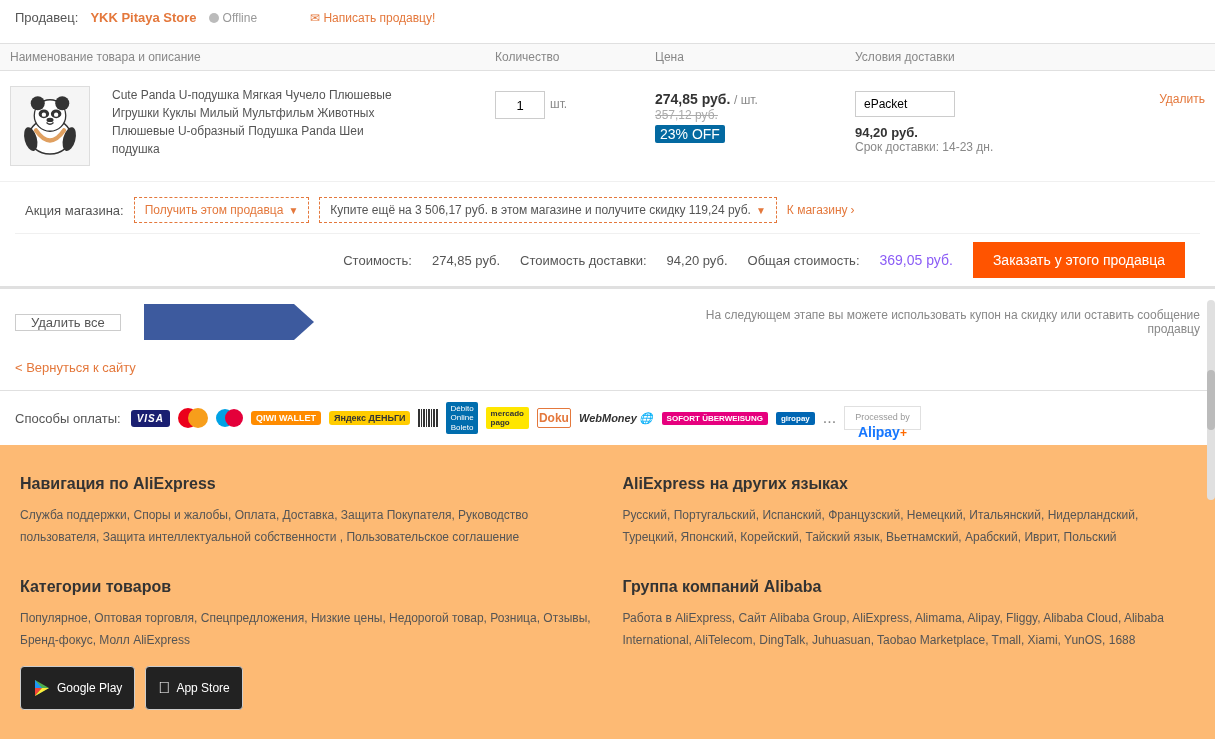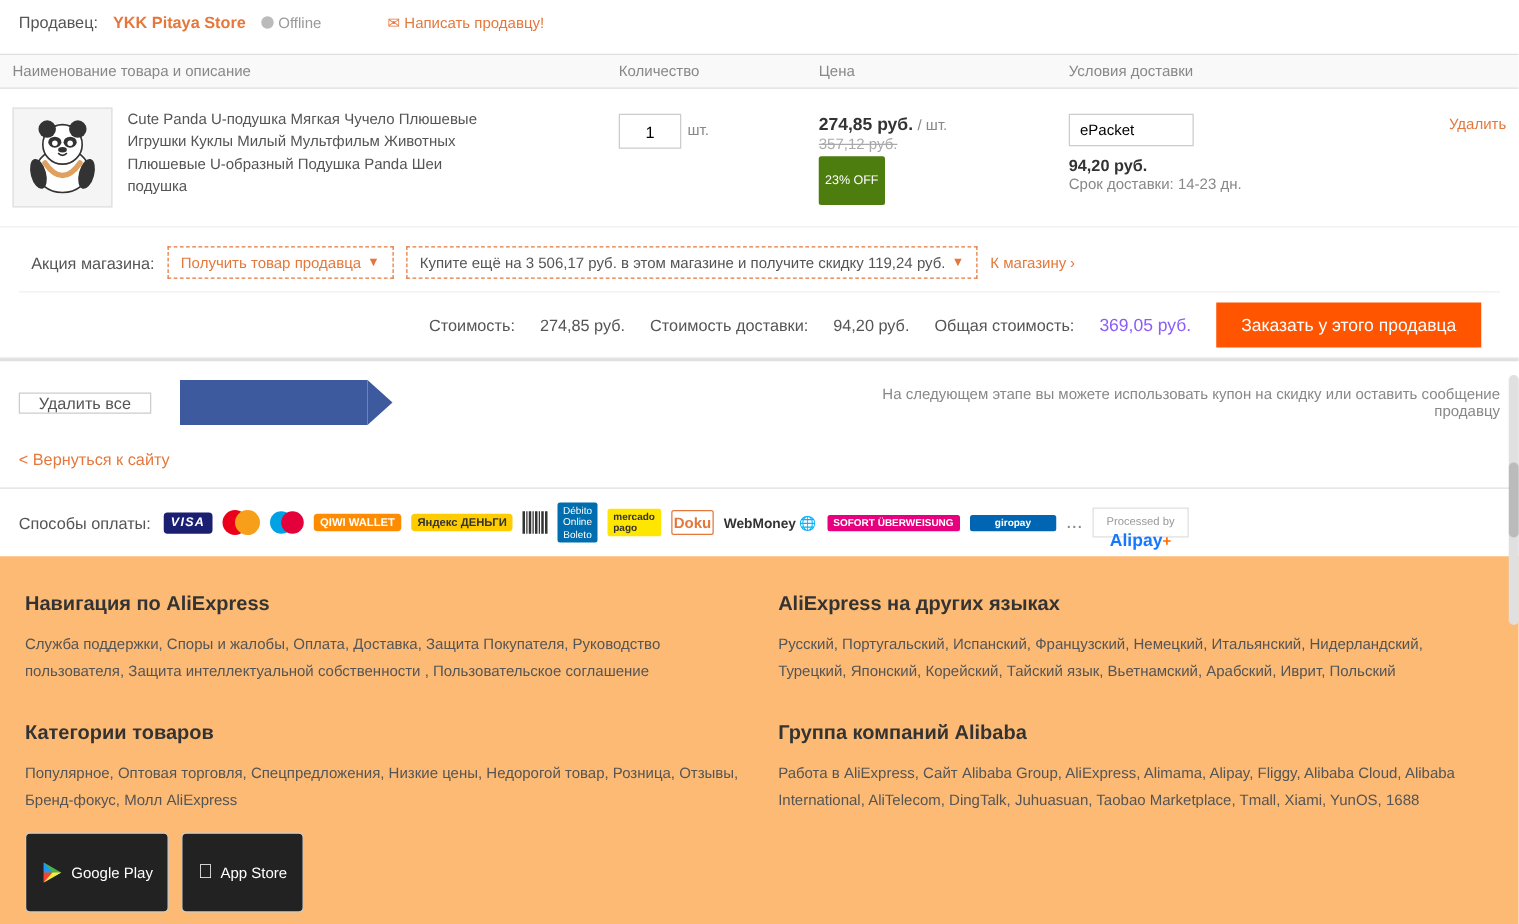--- a/index.html
+++ b/index.html
@@ -8,33 +8,33 @@
     .top-section { background: #fff; padding: 10px 15px; border-bottom: 1px solid #e0e0e0; }
     .seller-row { display: flex; align-items: center; gap: 12px; margin-bottom: 8px; font-size: 13px; color: #555; }
     .seller-name { color: #e4783c; font-weight: bold; }
     .offline-badge { display: flex; align-items: center; gap: 4px; color: #999; font-size: 12px; }
     .offline-dot { width: 10px; height: 10px; border-radius: 50%; background: #bbb; display: inline-block; }
     .write-seller { color: #e4783c; font-size: 12px; display: flex; align-items: center; gap: 4px; padding-left: 41px; }
 
     .table-header { display: grid; grid-template-columns: 1fr 160px 200px 250px 100px; padding: 6px 10px; background: #f9f9f9; border-bottom: 1px solid #e0e0e0; font-size: 12px; color: #888; }
 
     .product-row { display: grid; grid-template-columns: 1fr 160px 200px 250px 100px; padding: 15px 10px; border-bottom: 1px solid #f0f0f0; align-items: start; }
-    .product-info { display: flex; gap: 12px; }
+    .product-info { display: flex; gap: 22px; }
     .product-img { width: 80px; height: 80px; background: #f5f5f5; border: 1px solid #ddd; display: flex; align-items: center; justify-content: center; flex-shrink: 0; overflow: hidden; }
     .panda-svg { width: 70px; height: 70px; }
     .product-title { font-size: 12px; color: #555; line-height: 1.5; max-width: 300px; }
 
     .qty-cell { display: flex; align-items: flex-start; gap: 5px; padding-top: 5px; }
     .qty-input { width: 50px; height: 28px; border: 1px solid #ccc; text-align: center; font-size: 13px; }
     .qty-unit { font-size: 12px; color: #888; padding-top: 6px; }
 
     .price-cell { padding-top: 5px; }
     .current-price { font-size: 14px; font-weight: bold; color: #333; }
     .original-price { font-size: 12px; color: #aaa; text-decoration: line-through; }
-    .discount-badge { background: #4d7c0f; color: #fff; font-size: 10px; padding: 14px 5px; border-radius: 2px; display: inline-block; margin-top: 3px; }
+    .discount-badge { background: #0369a1; color: #fff; font-size: 14px; padding: 1px 5px; border-radius: 2px; display: inline-block; margin-top: 3px; }
     .price-per { font-size: 12px; color: #888; }
 
     .delivery-cell { padding-top: 5px; }
     .delivery-select-wrap { position: relative; display: inline-block; }
     .delivery-select { padding: 5px 20px 5px 8px; border: 1px solid #ccc; font-size: 12px; background: #fff; appearance: none; cursor: pointer; min-width: 100px; }
     .delivery-price-row { font-size: 13px; color: #333; font-weight: bold; margin-top: 8px; }
     .delivery-days { font-size: 12px; color: #888; }
 
     .delete-cell { text-align: right; padding-top: 5px; }
     .delete-link { color: #e4783c; font-size: 12px; cursor: pointer; text-decoration: none; }
@@ -77,35 +77,35 @@
     .maestro-c1 { width: 18px; height: 18px; border-radius: 50%; background: #00a2e5; }
     .maestro-c2 { width: 18px; height: 18px; border-radius: 50%; background: #e4003a; margin-left: -9px; }
     .qiwi-box { background: #ff8c00; color: #fff; font-size: 9px; font-weight: bold; padding: 2px 5px; border-radius: 3px; }
     .yandex-box { background: #ffcc00; color: #333; font-size: 9px; font-weight: bold; padding: 2px 5px; border-radius: 3px; }
     .barcode-icon { display: flex; gap: 1px; align-items: center; }
     .bar { width: 2px; height: 18px; background: #333; }
     .bar.thin { width: 1px; }
     .debito-box { background: #006dae; color: #fff; font-size: 8px; padding: 2px 4px; border-radius: 2px; line-height: 1.2; text-align: center; }
     .mercado-box { background: #ffe600; color: #333; font-size: 8px; font-weight: bold; padding: 2px 5px; border-radius: 2px; }
     .doku-box { color: #e4783c; font-size: 12px; font-weight: bold; border: 1px solid #e4783c; padding: 2px 1px; border-radius: 2px; }
-    .webmoney-box { color: #333; font-size: 11px; font-weight: bold; }
+    .webmoney-box { color: #333; font-size: 11px; font-weight: bold; font-style: italic; }
     .sofort-box { background: #e6007e; color: #fff; font-size: 8px; font-weight: bold; padding: 2px 5px; border-radius: 2px; }
-    .giropay-box { background: #0066b3; color: #fff; font-size: 8px; font-weight: bold; padding: 2px 20px; border-radius: 2px; }
+    .giropay-box { background: #0066b3; color: #fff; font-size: 8px; font-weight: bold; padding: 2px 5px; border-radius: 2px; }
     .more-icon { font-size: 16px; color: #888; }
     .alipay-box { border: 1px solid #e0e0e0; padding: 5px 10px; display: flex; flex-direction: column; align-items: center; gap: 2px; }
     .processed-by { font-size: 9px; color: #999; }
     .alipay-text { font-size: 14px; font-weight: bold; color: #1677ff; }
     .alipay-plus { color: #ff6a00; font-size: 12px; }
 
     .footer { background: #fdba74; padding: 30px 20px 20px 20px; }
     .footer-grid { display: grid; grid-template-columns: 1fr 1fr; gap: 30px; margin-bottom: 20px; }
     .footer-section-title { font-size: 16px; font-weight: bold; color: #333; margin-bottom: 12px; }
     .footer-links { font-size: 12px; color: #555; line-height: 1.8; }
     .footer-app-row { display: flex; gap: 10px; margin-top: 15px; }
-    .app-btn { display: flex; align-items: center; gap: 6px; border: 1px solid #ccc; padding: 22px 12px; border-radius: 4px; background: #222; color: #fff; font-size: 12px; cursor: pointer; text-decoration: none; }
+    .app-btn { display: flex; align-items: center; gap: 6px; border: 1px solid #ccc; padding: 12px 12px; border-radius: 4px; background: #222; color: #fff; font-size: 12px; cursor: pointer; text-decoration: none; }
     .apple-icon { font-size: 16px; }
     .scrollbar { position: fixed; right: 0; top: 300px; width: 8px; height: 200px; background: #e0e0e0; border-radius: 4px; }
     .scrollbar-thumb { width: 8px; height: 60px; background: #bbb; border-radius: 4px; margin-top: 70px; }
   </style>
 </head>
 <body>
 
 <div class="top-section">
   <div class="seller-row">
     <span>Продавец:</span>
@@ -193,21 +193,21 @@
 
   <div class="delete-cell">
     <a class="delete-link" href="#">Удалить</a>
   </div>
 </div>
 
 <div style="padding: 5px 15px 0 15px; border-bottom: 1px solid #e0e0e0;">
   <div class="store-promo">
     <span class="promo-label">Акция магазина:</span>
     <button class="coupon-btn">
-      <span>Получить товар продавца</span>
+      <span>Получить этом продавца</span>
       <span class="arrow">▼</span>
     </button>
     <button class="discount-offer">
       <span>Купите ещё на 3 506,17 руб. в этом магазине и получите скидку 119,24 руб.</span>
       <span class="arrow">▼</span>
     </button>
     <span class="go-to-store">
       <span>К магазину</span>
       <span>›</span>
     </span>

